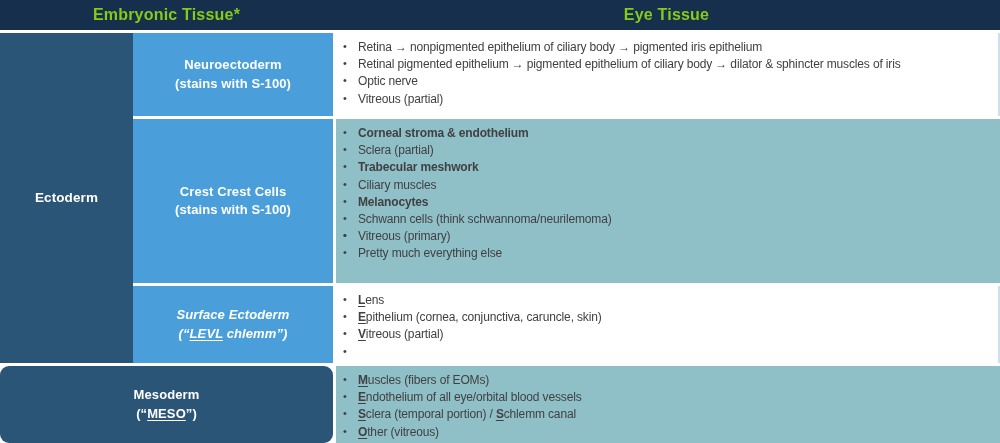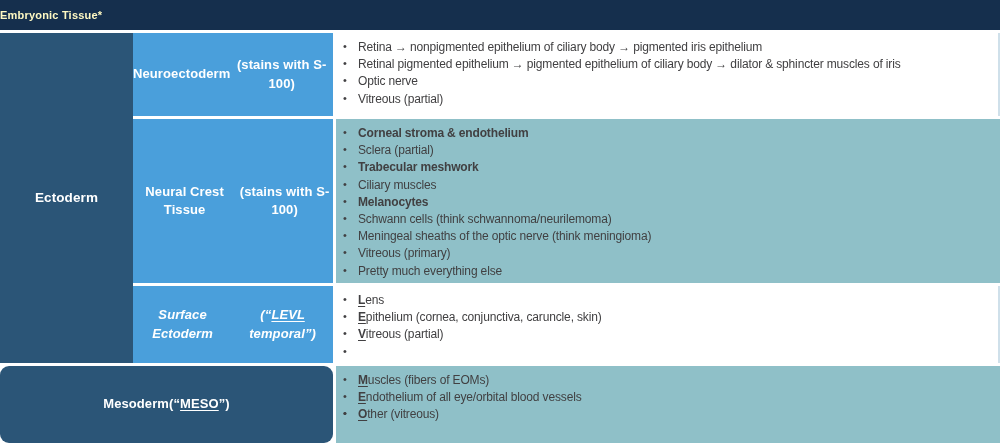--- a/index.html
+++ b/index.html
@@ -10,21 +10,21 @@
     --text:#414042;
     --white_row:#FFFFFF;
   }
   *{box-sizing:border-box;margin:0;padding:0;}
   html,body{background:#fff;}
   body{font-family:"Liberation Sans","DejaVu Sans",sans-serif;}
   .page{width:1000px;height:443px;overflow:hidden;background:#fff;}
 
   
   .header{display:flex;height:30px;background:var(--header_navy);}
-  .hcell{color:#fef9c3;font-weight:bold;font-size:11px;line-height:30px;letter-spacing:.2px;}
+  .hcell{color:#84cc16;font-weight:bold;font-size:16px;line-height:30px;text-align:center;letter-spacing:.2px;}
   .hleft{width:333px;}
   .hright{flex:1;}
 
   
   .tbody{
     margin-top:3px;
     display:grid;
     width:1000px;
     grid-template-columns:133px 200px 3px 1fr;
     grid-template-rows:83px 3px 164px 3px 77px 3px 77px;
@@ -40,61 +40,62 @@
   .sep.sc{grid-column:1/5;grid-row:6;}
   .vsep{grid-column:3;grid-row:1/8;background:#fff;}
   .meso{grid-column:1/3;grid-row:7;background:var(--ectoderm_blue);border-radius:9px;}
   .content{padding:6px 4px 0 0;}
   .content.c1{grid-column:4;grid-row:1;background:var(--white_row);border-right:2px solid #cfe0ea;}
   .content.c2{grid-column:4;grid-row:3;background:var(--teal);}
   .content.c3{grid-column:4;grid-row:5;background:var(--white_row);border-right:2px solid #cfe0ea;}
   .content.c4{grid-column:4;grid-row:7;background:var(--teal);}
 
   
-  .labelbox{height:100%;display:flex;align-items:center;justify-content:center;}
+  .labelbox{height:100%;display:flex;flex-direction:column;align-items:center;justify-content:center;}
   .label-line{color:#fff;font-weight:bold;font-size:13px;line-height:18.5px;text-align:center;letter-spacing:.1px;}
   .ecto .label-line{font-size:13.5px;}
 
   
   ul.blist{list-style:none;}
   ul.blist li{position:relative;padding-left:22px;font-size:12px;line-height:17.2px;color:var(--text);letter-spacing:-.15px;white-space:nowrap;}
   ul.blist li .dot{position:absolute;left:7px;top:-1px;font-size:11px;letter-spacing:0;}
   .b{font-weight:bold;}
   .u{text-decoration:underline;text-underline-offset:2px;}
 </style>
 </head>
 <body>
 
 <div class="page">
 
   <div class="header">
     <div class="hcell hleft">Embryonic Tissue*</div>
+    <div class="hcell hright">Eye Tissue</div>
   </div>
 
   <div class="tbody">
 
     <div class="ecto labelbox">
       <div class="label-line">Ectoderm</div>
     </div>
 
     <div class="lbl r1 labelbox">
       <div class="label-line"><span>Neuroectoderm</span></div>
       <div class="label-line"><span>(stains with S-100)</span></div>
     </div>
     <div class="sep sa"></div>
 
     <div class="lbl r2 labelbox">
-      <div class="label-line"><span>Neural Crest Tissue</span></div>
+      <div class="label-line"><span>Crest Crest Cells</span></div>
       <div class="label-line"><span>(stains with S-100)</span></div>
     </div>
     <div class="sep sb"></div>
 
     <div class="lbl r3 labelbox">
       <div class="label-line"><span>Surface Ectoderm</span></div>
-      <div class="label-line"><span>(“</span><span class="u">LEVL</span><span> temporal”)</span></div>
+      <div class="label-line"><span>(“</span><span class="u">LEVL</span><span> chlemm”)</span></div>
     </div>
     <div class="sep sc"></div>
 
     <div class="meso labelbox">
       <div class="label-line"><span>Mesoderm</span></div>
       <div class="label-line"><span>(“</span><span class="u">MESO</span><span>”)</span></div>
     </div>
 
     <div class="vsep"></div>
 
@@ -107,36 +108,36 @@
         </ul>
     </div>
     <div class="content c2">
       <ul class="blist">
           <li><span class="dot">•</span><span><span class="b">Corneal stroma &amp; endothelium</span></span></li>
           <li><span class="dot">•</span><span><span>Sclera (partial)</span></span></li>
           <li><span class="dot">•</span><span><span class="b">Trabecular meshwork</span></span></li>
           <li><span class="dot">•</span><span><span>Ciliary muscles</span></span></li>
           <li><span class="dot">•</span><span><span class="b">Melanocytes</span></span></li>
           <li><span class="dot">•</span><span><span>Schwann cells (think schwannoma/neurilemoma)</span></span></li>
-          <li><span class="dot">•</span><span><span>Meningeal sheaths of the optic nerve (think meningioma)</span></span></li>
+          <li><span class="dot">•</span></li>
           <li><span class="dot">•</span><span><span>Vitreous (primary)</span></span></li>
           <li><span class="dot">•</span><span><span>Pretty much everything else</span></span></li>
         </ul>
     </div>
     <div class="content c3">
       <ul class="blist">
           <li><span class="dot">•</span><span><span class="b u">L</span><span>ens</span></span></li>
           <li><span class="dot">•</span><span><span class="b u">E</span><span>pithelium (cornea, conjunctiva, caruncle, skin)</span></span></li>
           <li><span class="dot">•</span><span><span class="b u">V</span><span>itreous (partial)</span></span></li>
           <li><span class="dot">•</span></li>
         </ul>
     </div>
     <div class="content c4">
       <ul class="blist">
           <li><span class="dot">•</span><span><span class="b u">M</span><span>uscles (fibers of EOMs)</span></span></li>
           <li><span class="dot">•</span><span><span class="b u">E</span><span>ndothelium of all eye/orbital blood vessels</span></span></li>
-          <li><span class="dot">•</span></li>
+          <li><span class="dot">•</span><span><span class="b u">S</span><span>clera (temporal portion) / </span><span class="b u">S</span><span>chlemm canal</span></span></li>
           <li><span class="dot">•</span><span><span class="b u">O</span><span>ther (vitreous)</span></span></li>
         </ul>
     </div>
 
   </div>
 </div>
 
 </body></html>

